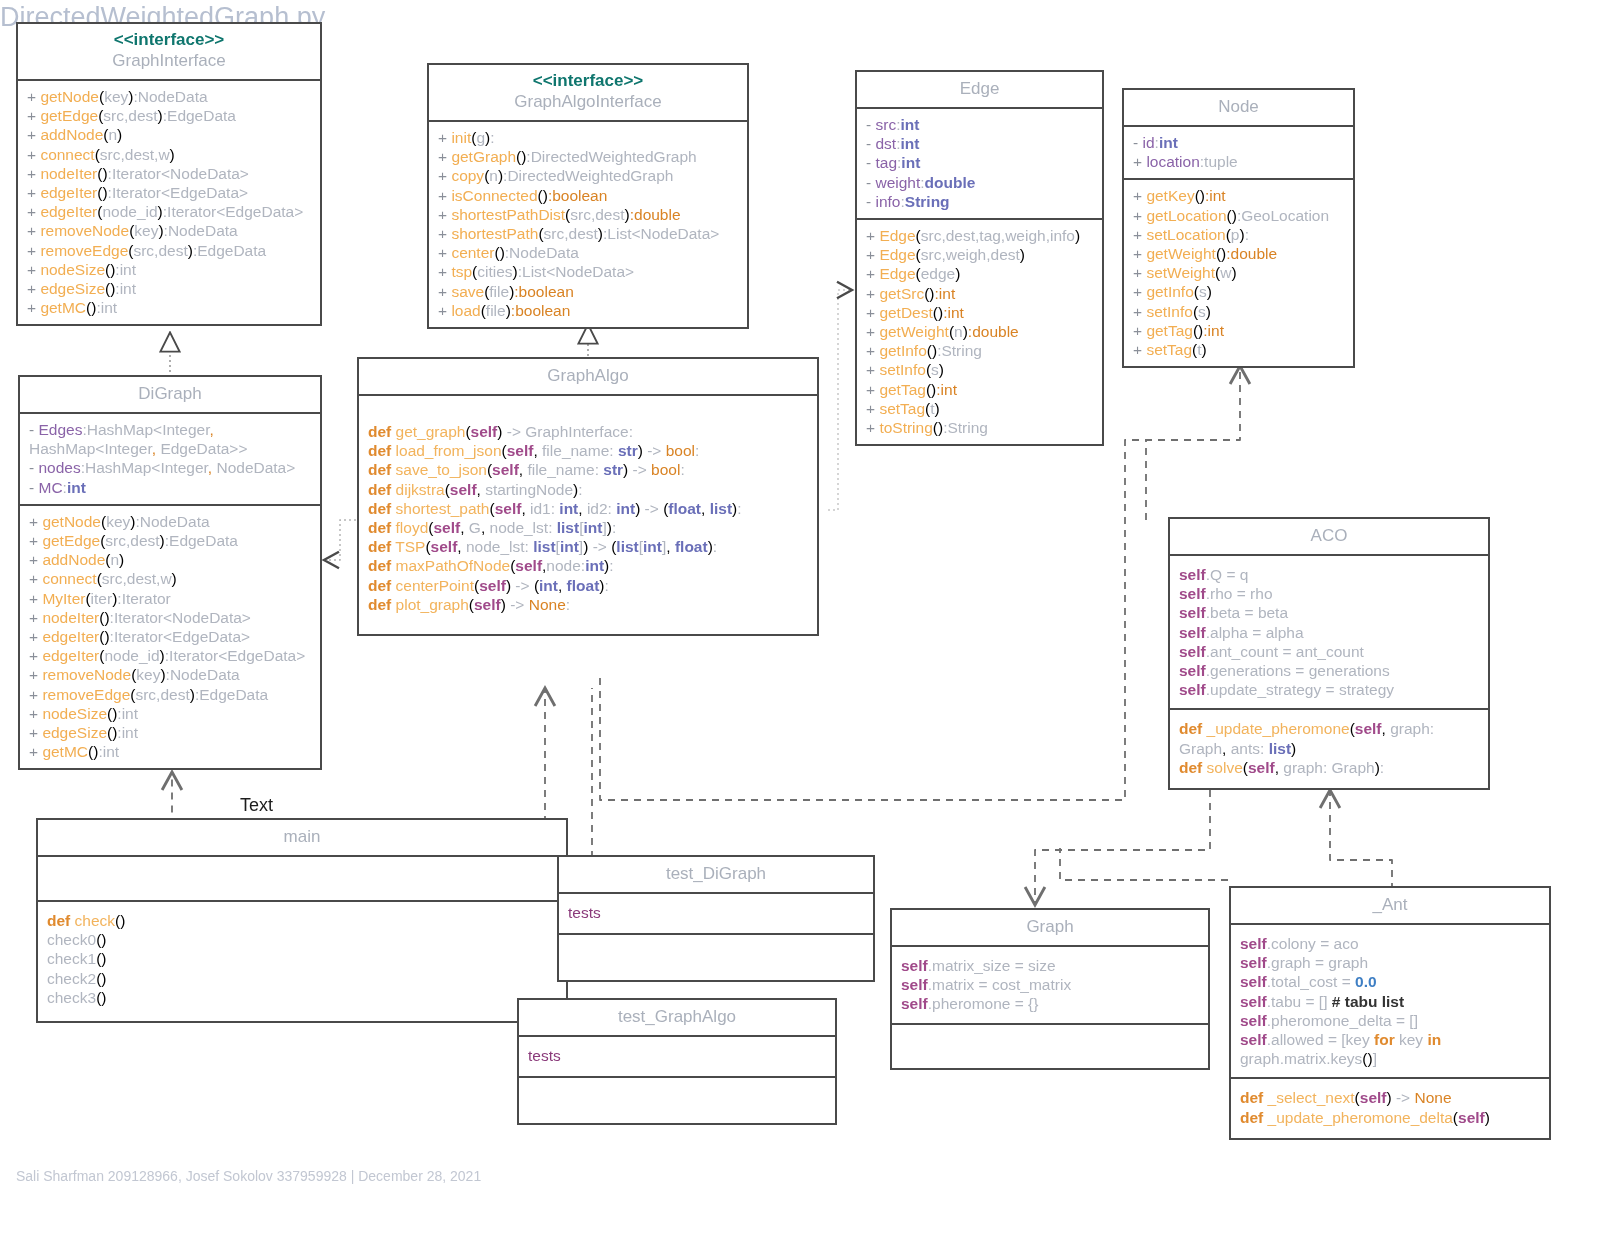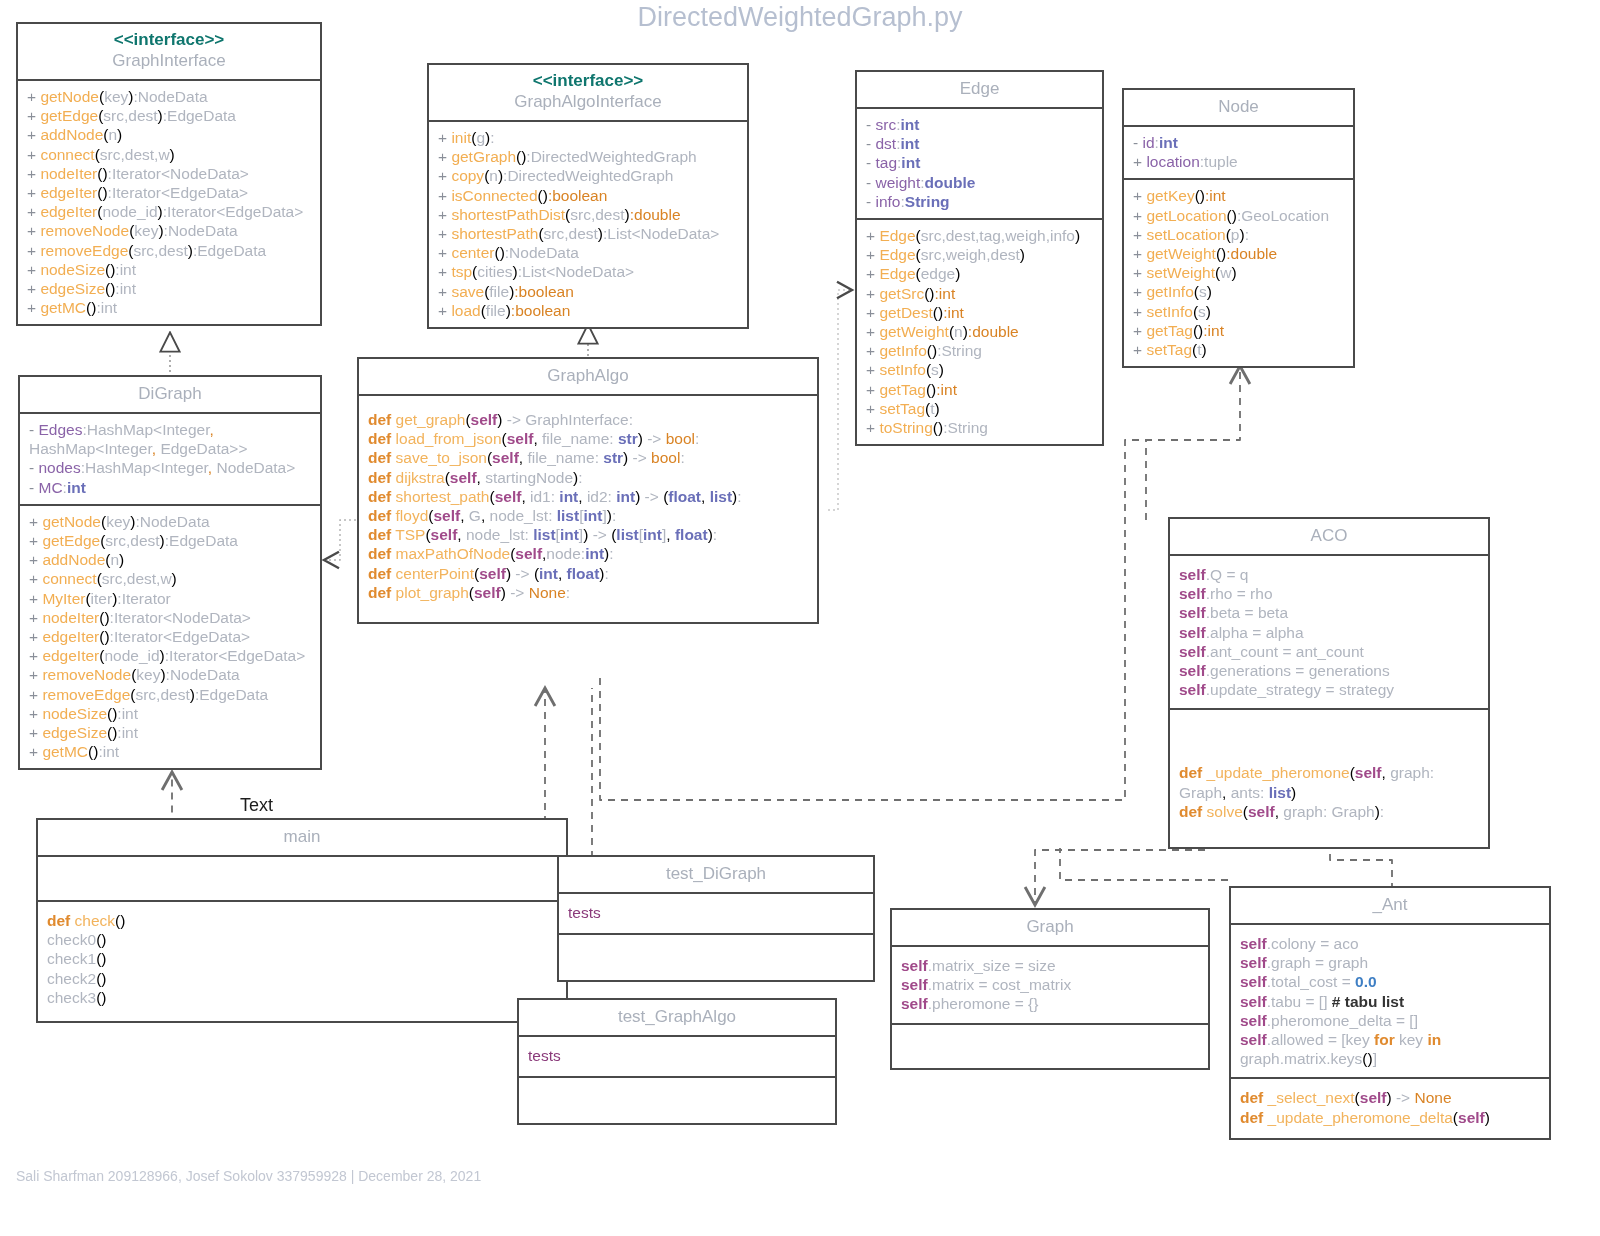--- a/index.html
+++ b/index.html
@@ -5,21 +5,21 @@
   html,body{margin:0;padding:0;}
   body{
     width:1600px;height:1236px;background:#ffffff;
     font-family:"Liberation Sans","DejaVu Sans",sans-serif;
     position:relative;overflow:hidden;
   }
   #canvas{position:absolute;left:0;top:0;width:1600px;height:1236px;}
   svg.links{position:absolute;left:0;top:0;width:1600px;height:1236px;pointer-events:none;}
 
   .doc-title{
-    position:absolute;top:2px;left:0;width:1600px;text-align:center;
+    position:absolute;top:2px;left:0;width:1600px;text-align:left;
     font-size:27px;color:#b6bfd0;letter-spacing:0px;
   }
   .footer{
     position:absolute;left:16px;top:1168px;
     font-size:14px;color:#c2c7d2;white-space:nowrap;
   }
   .free-label{
     position:absolute;font-size:18px;color:#1d1d1d;text-align:right;
   }
 
@@ -241,21 +241,21 @@
         <div class="row"><span class="vis">+</span> <span class="m">nodeSize</span><span class="p">(</span><span class="p">)</span><span class="g">:int</span></div>
         <div class="row"><span class="vis">+</span> <span class="m">edgeSize</span><span class="p">(</span><span class="p">)</span><span class="g">:int</span></div>
         <div class="row"><span class="vis">+</span> <span class="m">getMC</span><span class="p">(</span><span class="p">)</span><span class="g">:int</span></div>
       </div>
   </div>
 
   <div class="umlbox" style="left:357px;top:357px;width:462px;">
     <div class="uml-header">
       <div class="cname">GraphAlgo</div>
     </div>
-    <div class="compartment last" style="padding-top:14px;padding-bottom:20px;">
+    <div class="compartment last" style="padding-top:26px;padding-bottom:20px;">
         <div class="row"><span class="kw">def</span><span class="plain"> </span><span class="fn">get_graph</span><span class="plain"><span class="p">(</span></span><span class="slf">self</span><span class="plain"><span class="p">)</span> -&gt; </span><span class="plain">GraphInterface</span><span class="plain">:</span></div>
         <div class="row"><span class="kw">def</span><span class="plain"> </span><span class="fn">load_from_json</span><span class="plain"><span class="p">(</span></span><span class="slf">self</span><span class="plain"><span class="p">,</span> </span><span class="plain">file_name</span><span class="plain">: </span><span class="hint">str</span><span class="plain"><span class="p">)</span> -&gt; </span><span class="ret">bool</span><span class="plain">:</span></div>
         <div class="row"><span class="kw">def</span><span class="plain"> </span><span class="fn">save_to_json</span><span class="plain"><span class="p">(</span></span><span class="slf">self</span><span class="plain"><span class="p">,</span> </span><span class="plain">file_name</span><span class="plain">: </span><span class="hint">str</span><span class="plain"><span class="p">)</span> -&gt; </span><span class="ret">bool</span><span class="plain">:</span></div>
         <div class="row"><span class="kw">def</span><span class="plain"> </span><span class="fn">dijkstra</span><span class="plain"><span class="p">(</span></span><span class="slf">self</span><span class="plain"><span class="p">,</span> </span><span class="plain">startingNode</span><span class="plain"><span class="p">)</span>:</span></div>
         <div class="row"><span class="kw">def</span><span class="plain"> </span><span class="fn">shortest_path</span><span class="plain"><span class="p">(</span></span><span class="slf">self</span><span class="plain"><span class="p">,</span> </span><span class="plain">id1</span><span class="plain">: </span><span class="hint">int</span><span class="plain"><span class="p">,</span> </span><span class="plain">id2</span><span class="plain">: </span><span class="hint">int</span><span class="plain"><span class="p">)</span> -&gt; <span class="p">(</span></span><span class="hint">float</span><span class="plain"><span class="p">,</span> </span><span class="hint">list</span><span class="plain"><span class="p">)</span>:</span></div>
         <div class="row"><span class="kw">def</span><span class="plain"> </span><span class="fn">floyd</span><span class="plain"><span class="p">(</span></span><span class="slf">self</span><span class="plain"><span class="p">,</span> </span><span class="plain">G</span><span class="plain"><span class="p">,</span> </span><span class="plain">node_lst</span><span class="plain">: </span><span class="hint">list</span><span class="plain">[</span><span class="hint">int</span><span class="plain">]<span class="p">)</span>:</span></div>
         <div class="row"><span class="kw">def</span><span class="plain"> </span><span class="fn">TSP</span><span class="plain"><span class="p">(</span></span><span class="slf">self</span><span class="plain"><span class="p">,</span> </span><span class="plain">node_lst</span><span class="plain">: </span><span class="hint">list</span><span class="plain">[</span><span class="hint">int</span><span class="plain">]<span class="p">)</span> -&gt; <span class="p">(</span></span><span class="hint">list</span><span class="plain">[</span><span class="hint">int</span><span class="plain">]<span class="p">,</span> </span><span class="hint">float</span><span class="plain"><span class="p">)</span>:</span></div>
         <div class="row"><span class="kw">def</span><span class="plain"> </span><span class="fn">maxPathOfNode</span><span class="plain"><span class="p">(</span></span><span class="slf">self</span><span class="plain"><span class="p">,</span></span><span class="plain">node</span><span class="plain">:</span><span class="hint">int</span><span class="plain"><span class="p">)</span>:</span></div>
         <div class="row"><span class="kw">def</span><span class="plain"> </span><span class="fn">centerPoint</span><span class="plain"><span class="p">(</span></span><span class="slf">self</span><span class="plain"><span class="p">)</span> -&gt; <span class="p">(</span></span><span class="hint">int</span><span class="plain"><span class="p">,</span> </span><span class="hint">float</span><span class="plain"><span class="p">)</span>:</span></div>
         <div class="row"><span class="kw">def</span><span class="plain"> </span><span class="fn">plot_graph</span><span class="plain"><span class="p">(</span></span><span class="slf">self</span><span class="plain"><span class="p">)</span> -&gt; </span><span class="ret">None</span><span class="plain">:</span></div>
@@ -268,21 +268,21 @@
     </div>
     <div class="compartment" style="padding-top:9px;padding-bottom:9px;">
         <div class="row"><span class="slf">self</span><span class="plain">.</span><span class="plain">Q</span><span class="plain"> = </span><span class="plain">q</span></div>
         <div class="row"><span class="slf">self</span><span class="plain">.</span><span class="plain">rho</span><span class="plain"> = </span><span class="plain">rho</span></div>
         <div class="row"><span class="slf">self</span><span class="plain">.</span><span class="plain">beta</span><span class="plain"> = </span><span class="plain">beta</span></div>
         <div class="row"><span class="slf">self</span><span class="plain">.</span><span class="plain">alpha</span><span class="plain"> = </span><span class="plain">alpha</span></div>
         <div class="row"><span class="slf">self</span><span class="plain">.</span><span class="plain">ant_count</span><span class="plain"> = </span><span class="plain">ant_count</span></div>
         <div class="row"><span class="slf">self</span><span class="plain">.</span><span class="plain">generations</span><span class="plain"> = </span><span class="plain">generations</span></div>
         <div class="row"><span class="slf">self</span><span class="plain">.</span><span class="plain">update_strategy</span><span class="plain"> = </span><span class="plain">strategy</span></div>
       </div>
-    <div class="compartment last" style="padding-top:9px;padding-bottom:26px;margin-top:44px;">
+    <div class="compartment last" style="padding-top:9px;padding-bottom:11px;">
         <div class="row"><span class="kw">def</span><span class="plain"> </span><span class="fn">_update_pheromone</span><span class="plain"><span class="p">(</span></span><span class="slf">self</span><span class="plain"><span class="p">,</span> </span><span class="plain">graph</span><span class="plain">: </span><span class="plain">Graph</span><span class="plain"><span class="p">,</span> </span><span class="plain">ants</span><span class="plain">: </span><span class="hint">list</span><span class="plain"><span class="p">)</span></span></div>
         <div class="row"><span class="kw">def</span><span class="plain"> </span><span class="fn">solve</span><span class="plain"><span class="p">(</span></span><span class="slf">self</span><span class="plain"><span class="p">,</span> </span><span class="plain">graph</span><span class="plain">: </span><span class="plain">Graph</span><span class="plain"><span class="p">)</span>:</span></div>
       </div>
   </div>
 
   <div class="umlbox" style="left:1229px;top:886px;width:322px;">
     <div class="uml-header">
       <div class="cname">_Ant</div>
     </div>
     <div class="compartment" style="padding-top:9px;padding-bottom:9px;">

